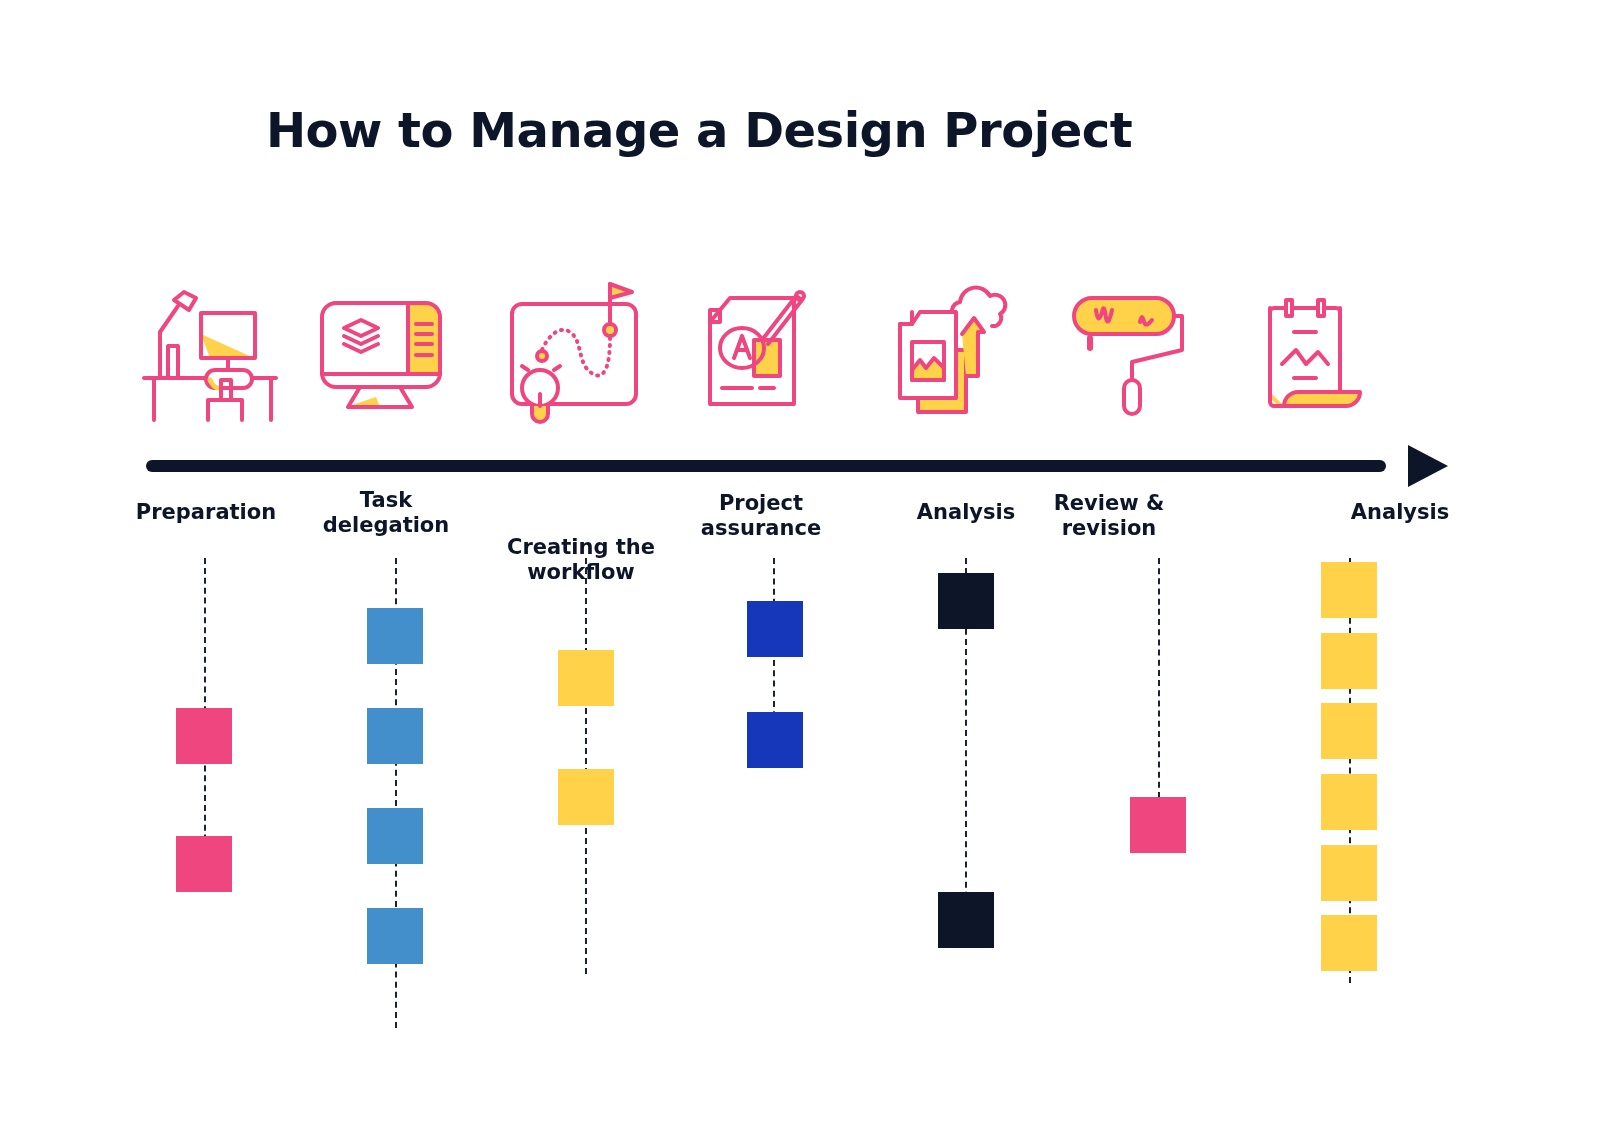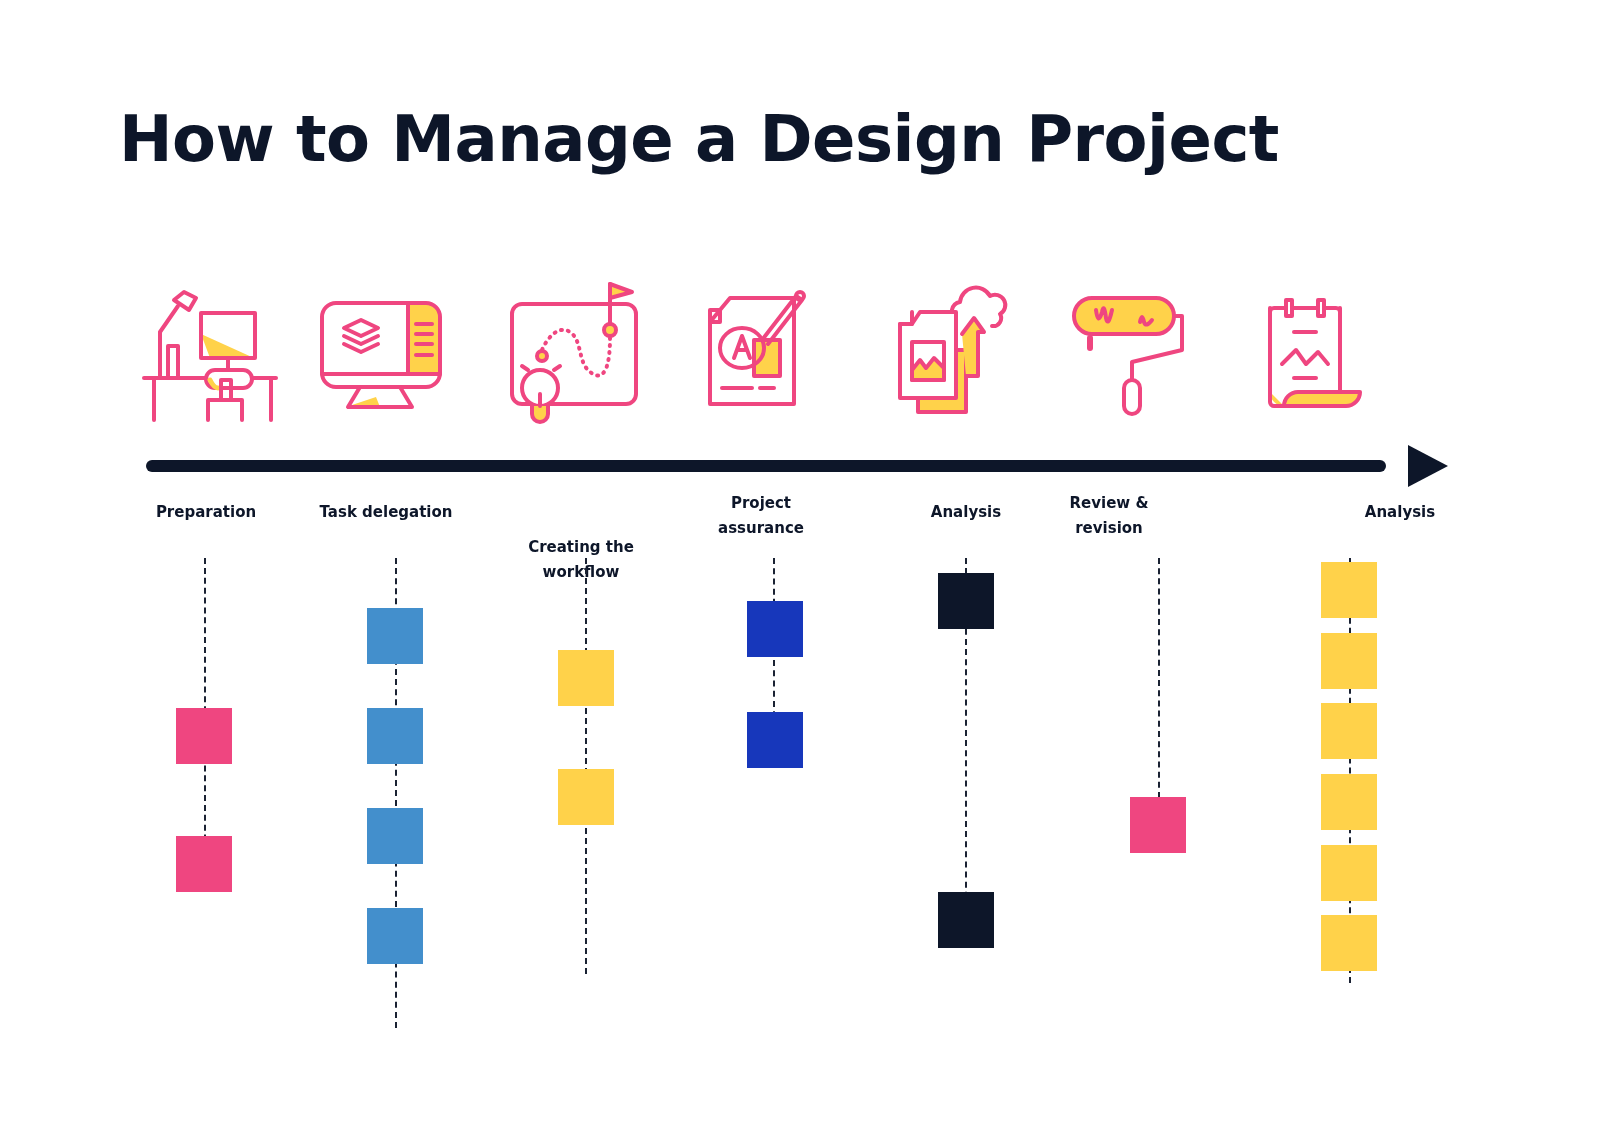--- a/index.html
+++ b/index.html
@@ -1,23 +1,23 @@
 <!DOCTYPE html>
 <html><head>
   <meta charset="utf-8">
   <style>
     html, body { margin: 0; padding: 0; background: #ffffff; }
     body { width: 1600px; height: 1145px; position: relative; overflow: hidden; font-family: "DejaVu Sans", sans-serif; color: #0d1629; }
-    .title { position: absolute; left: 0; top: 102px; width: 1398px; text-align: center; font-size: 64px; font-weight: bold; letter-spacing: -0.5px; color: #0d1629; margin: 0; }
+    .title { position: absolute; left: 0; top: 102px; width: 1398px; text-align: center; font-size: 48px; font-weight: bold; letter-spacing: -0.5px; color: #0d1629; margin: 0; }
     .icon { position: absolute; top: 280px; width: 150px; height: 150px; }
     .icon svg { width: 150px; height: 150px; overflow: visible; }
     .axis { position: absolute; left: 146px; top: 460px; width: 1260px; height: 12px; }
     .axis-line { position: absolute; left: 0; top: 0; width: 1240px; height: 12px; border-radius: 6px; background: #0d1629; }
     .axis-head { position: absolute; left: 1262px; top: -15px; width: 0; height: 0; border-top: 21px solid transparent; border-bottom: 21px solid transparent; border-left: 40px solid #0d1629; }
-    .label { position: absolute; width: 180px; text-align: center; font-size: 15px; font-weight: bold; line-height: 25px; color: #0d1629; }
+    .label { position: absolute; width: 180px; text-align: center; font-size: 21px; font-weight: bold; line-height: 25px; color: #0d1629; }
     .dash { position: absolute; width: 0; border-left: 2px dashed #1a2233; }
     .sq { position: absolute; width: 56px; height: 56px; }
   </style>
 </head>
 <body>
 
 <h1 class="title">How to Manage a Design Project</h1>
 
 <div class="icon" style="left:136px;">
   <svg viewBox="0 0 150 150" fill="none" stroke="#ef4680" stroke-width="4" stroke-linecap="round" stroke-linejoin="round">
@@ -122,21 +122,21 @@
     <line x1="38" y1="98" x2="60" y2="98"></line>
   </svg>
 </div>
 
 <div class="axis">
   <div class="axis-line"></div>
   <div class="axis-head"></div>
 </div>
 
 <div class="label" style="left:116px; top:500px;">Preparation</div>
-<div class="label" style="left:306px; top:488px; width:160px;margin-top:12px;">Task delegation</div>
+<div class="label" style="left:306px; top:488px; width:160px;">Task delegation</div>
 <div class="label" style="left:496px; top:491px; width:170px;margin-top:44px;">Creating the workflow</div>
 <div class="label" style="left:686px; top:491px; width:150px;">Project assurance</div>
 <div class="label" style="left:876px; top:500px;">Analysis</div>
 <div class="label" style="left:1044px; top:491px; width:130px;">Review &amp; revision</div>
 <div class="label" style="left:1310px; top:500px;">Analysis</div>
 
 <div class="dash" style="left:204px; top:558px; height:332px;"></div>
 <div class="dash" style="left:395px; top:558px; height:470px;"></div>
 <div class="dash" style="left:585px; top:558px; height:416px;"></div>
 <div class="dash" style="left:773px; top:558px; height:200px;"></div>

